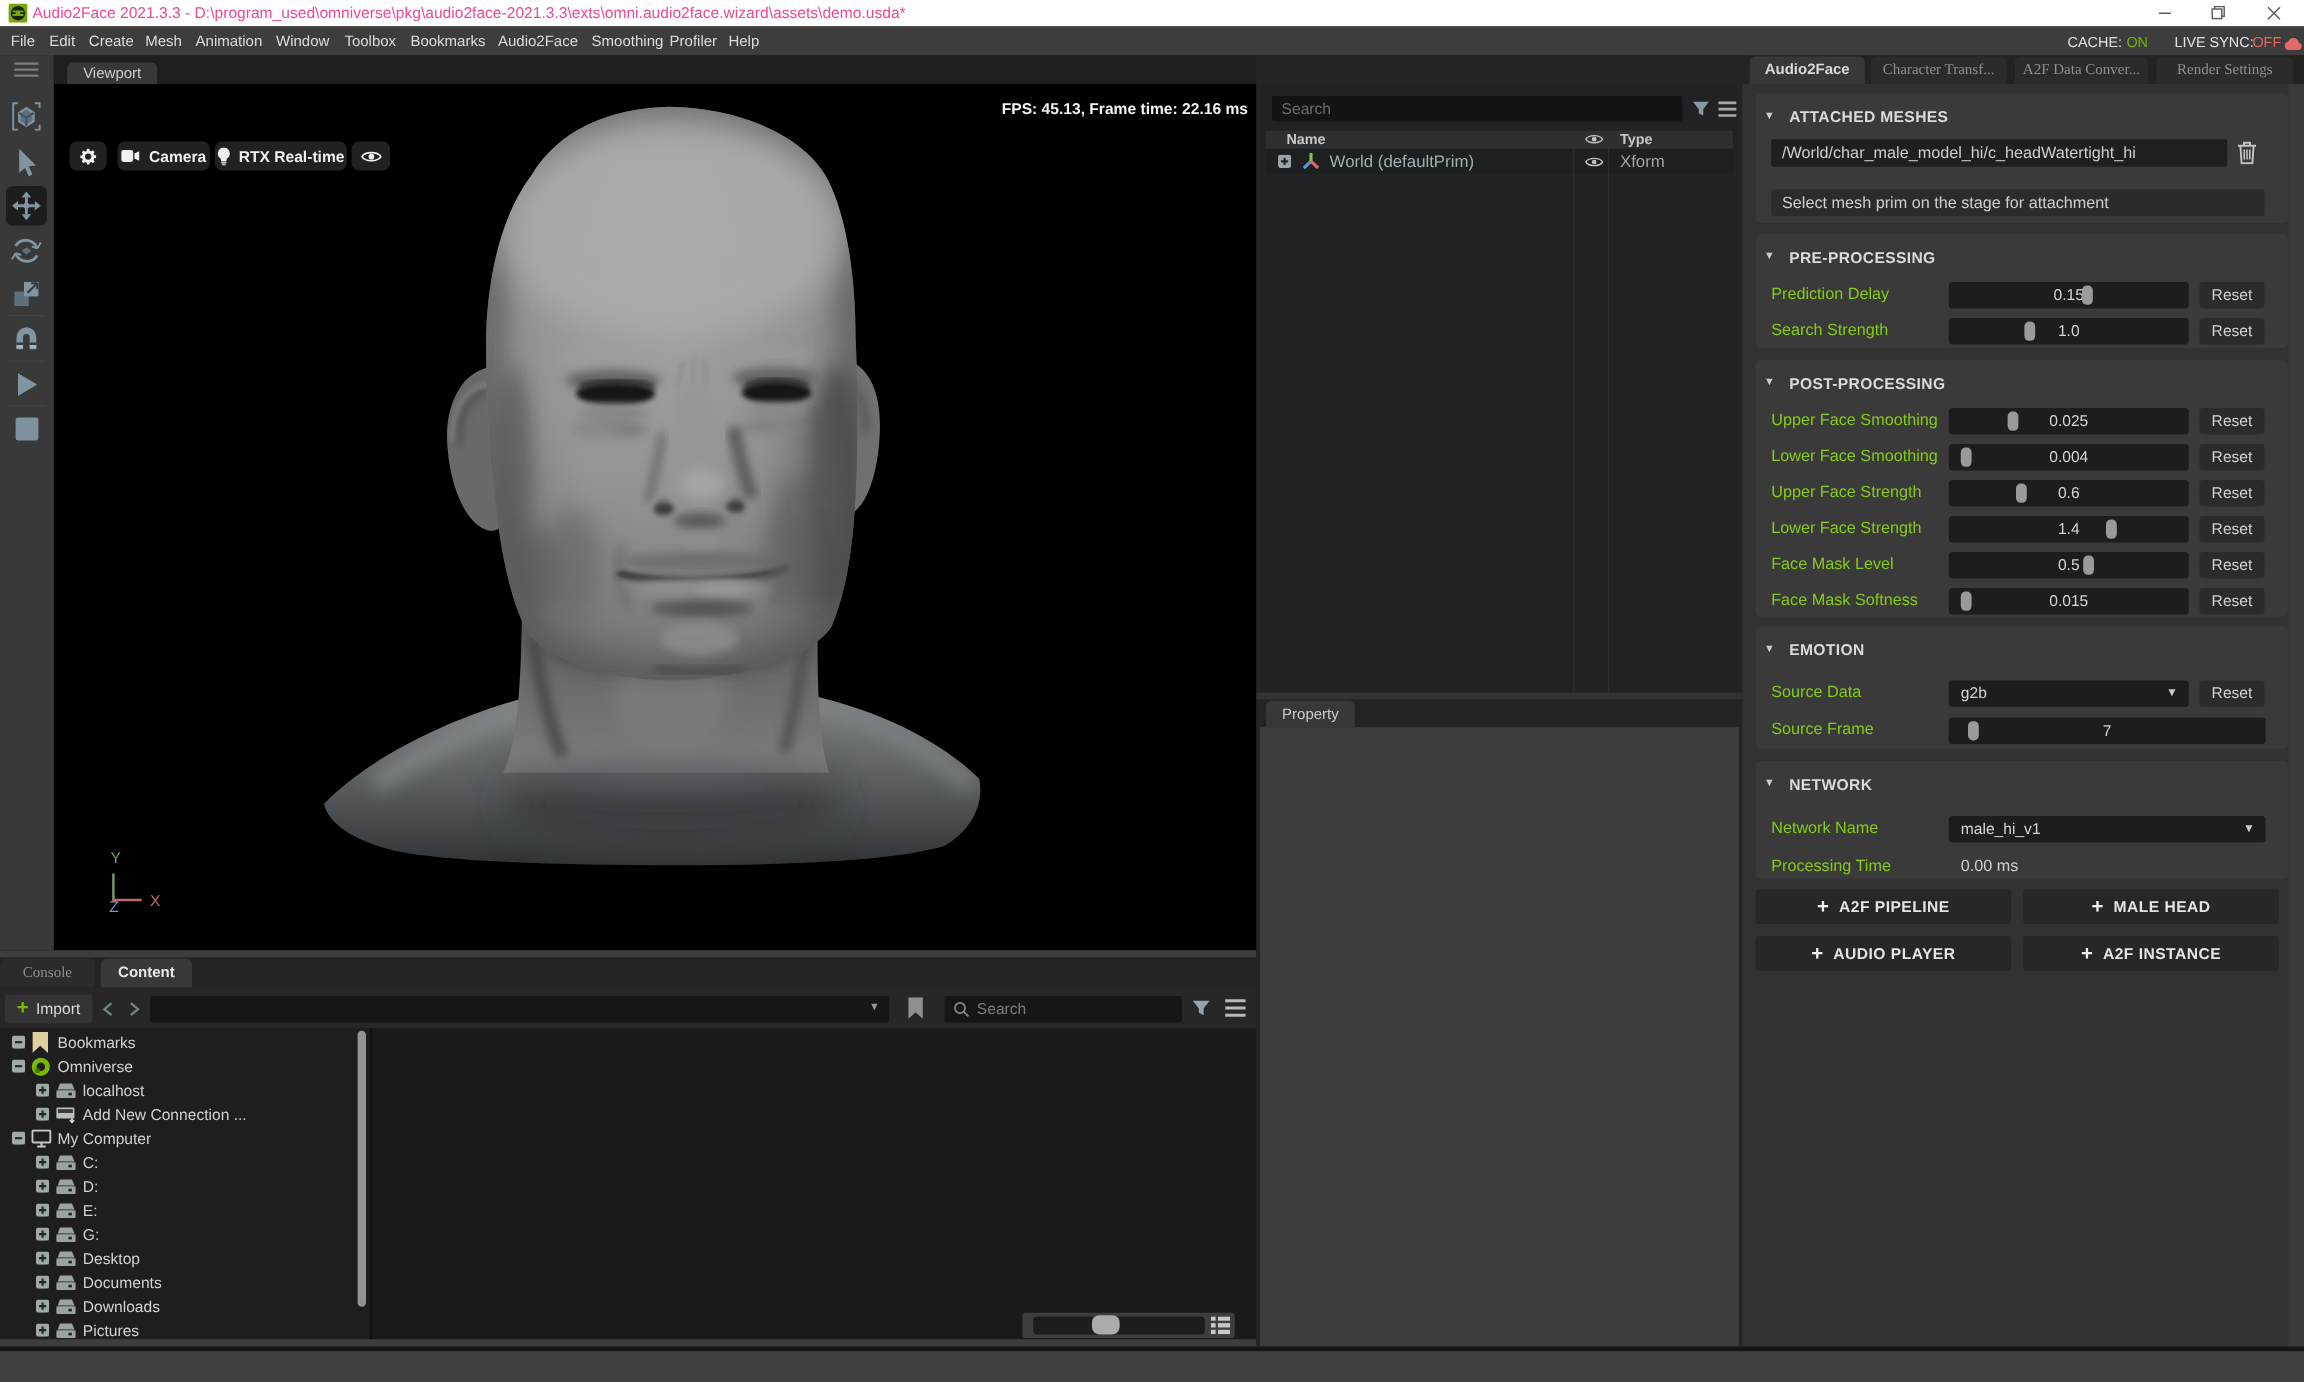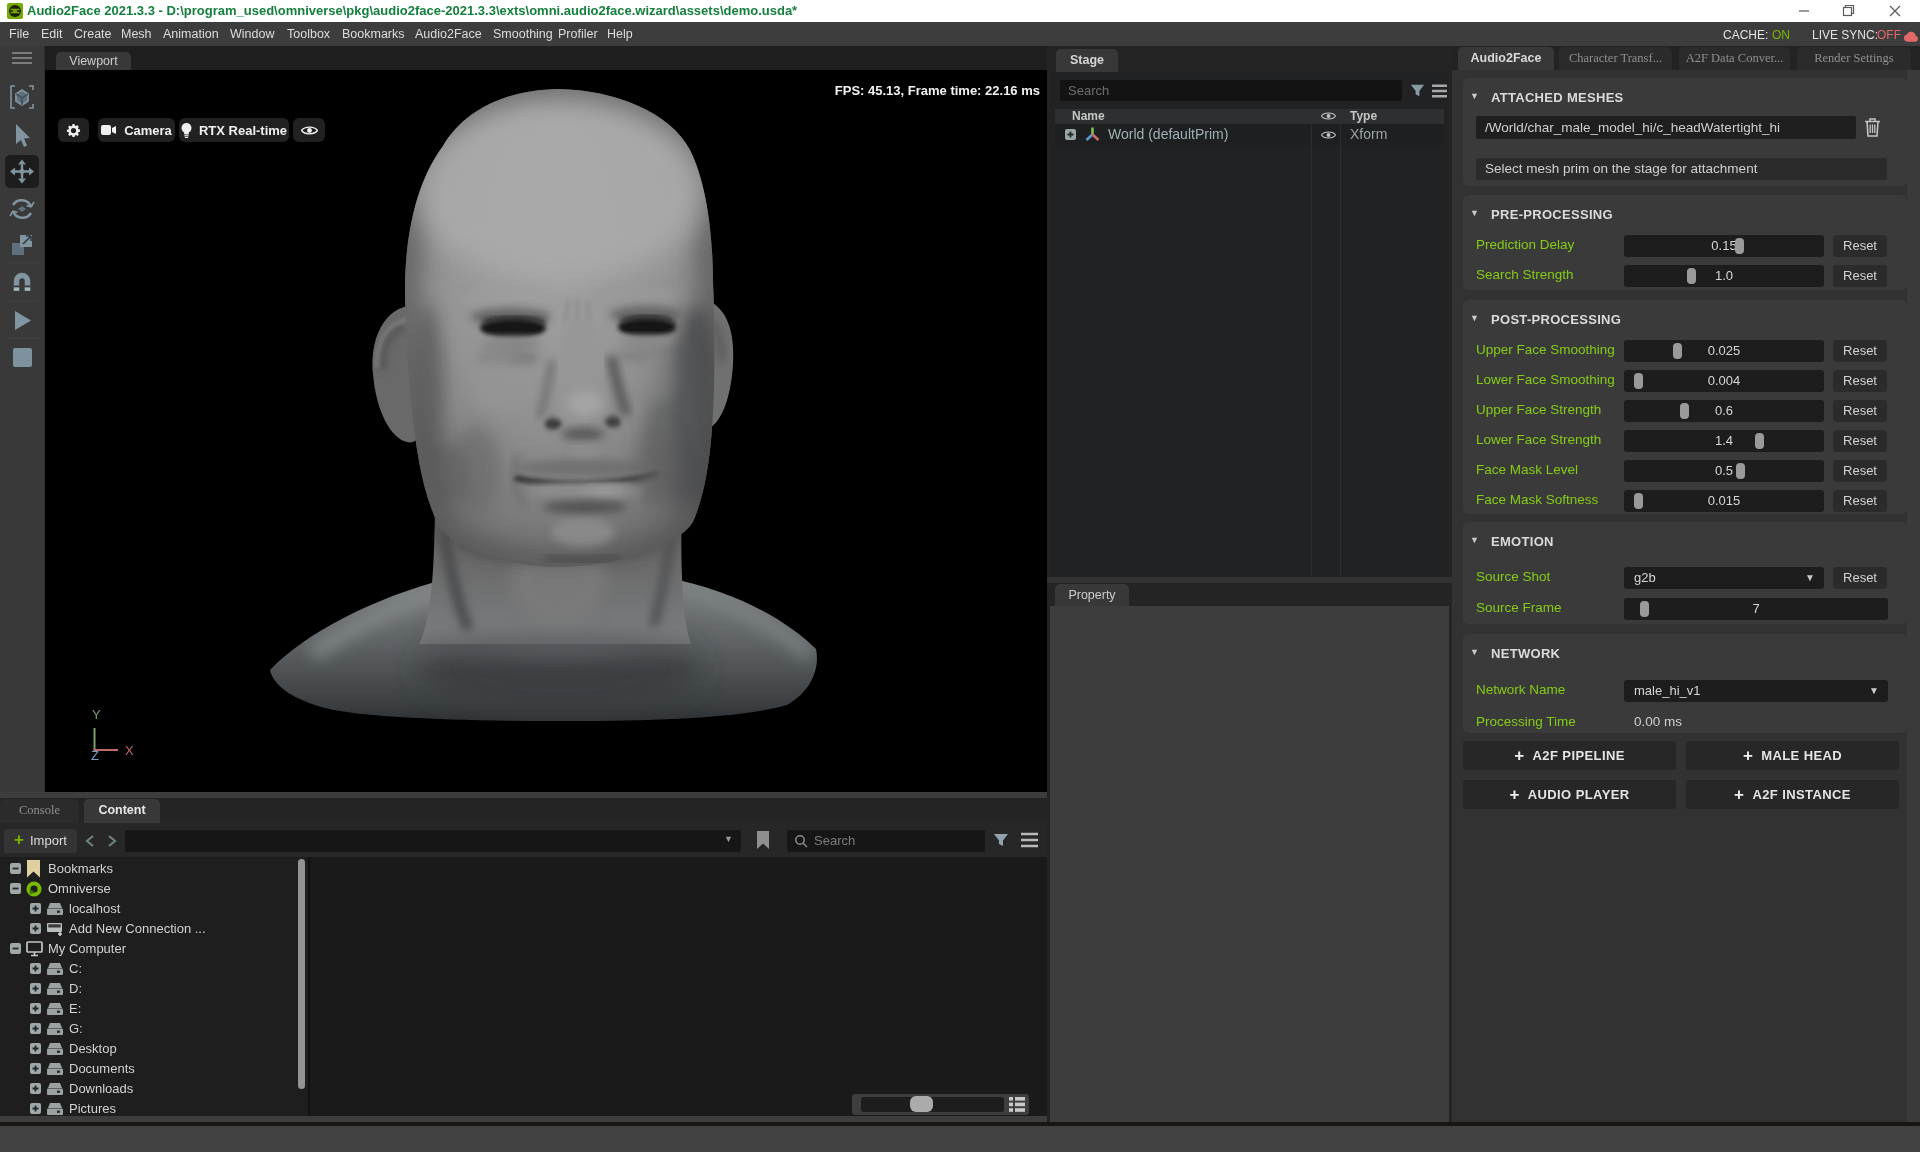--- a/index.html
+++ b/index.html
@@ -1,19 +1,19 @@
 <!DOCTYPE html>
 <html><head><meta charset="utf-8">
 <style>
 html,body{margin:0;padding:0;width:1920px;height:1152px;overflow:hidden;background:#2a2a2a;
 font-family:"Liberation Sans",sans-serif;-webkit-font-smoothing:antialiased;}
 *{box-sizing:border-box;}
 .abs{position:absolute;}
 #titlebar{left:0;top:0;width:1920px;height:22px;background:#ffffff;}
-#titlebar .ttl{position:absolute;left:27px;top:3px;font-size:13px;color:#15803d;letter-spacing:0;font-weight:bold;}
+#titlebar .ttl{position:absolute;left:27px;top:3px;font-size:13px;color:#ec4899;letter-spacing:0;}
 #appicon{position:absolute;left:7px;top:3px;width:16px;height:16px;}
 .wbtn{position:absolute;top:0;height:22px;width:30px;color:#5a5a5a;}
 #menubar{left:0;top:22px;width:1920px;height:24px;background:#3d3d3d;}
 #menubar .mi{position:absolute;top:5px;font-size:12.5px;color:#dcdcdc;}
 #menubar .ri{position:absolute;top:6px;font-size:12px;}
 #lefttool{left:0;top:46px;width:45px;height:746px;background:#393939;border-right:1px solid #2e2e2e;}
 #vp-tabbar{left:45px;top:46px;width:1002px;height:24px;background:#1f1f1f;}
 .tab{position:absolute;top:2px;height:22px;background:#383838;border-radius:5px 5px 0 0;color:#cccccc;font-size:12.5px;text-align:center;}
 .tab.inactive{background:#2b2b2b;color:#8f8f8f;font-family:Liberation Serif, serif;}
 #viewport{left:45px;top:70px;width:1002px;height:722px;background:#000;}
@@ -468,23 +468,20 @@
           </g>
         </svg>
     </div>
   </div>
   <div class="abs" style="left:296px;top:65px;width:12px;height:259px;background:#1e1e1e">
     <div class="abs" style="left:2px;top:2px;width:7px;height:230px;background:#939393;border-radius:4px"></div>
   </div>
   <div class="abs" style="left:0;top:324px;width:1047px;height:6px;background:#3d3d3d"></div>
 </div>
 <div class="abs" id="midcol">
-  <div class="abs" style="left:0;top:0;width:405px;height:26px;background:#242424">
-    <div class="tab" style="left:9px;width:62px;top:3px;height:23px;line-height:23px;font-weight:bold;color:#d6d6d6">Stage</div>
-  </div>
   <div class="abs" style="left:3px;top:26px;width:399px;height:505px;background:#202223">
     <div class="abs" style="left:10px;top:8px;width:342px;height:21px;background:#131313;border-radius:2px">
       <span style="position:absolute;left:8px;top:3px;font-size:13px;color:#6d6d6d">Search</span>
     </div>
     <svg class="abs" style="left:359px;top:10px" width="17" height="17" viewBox="0 0 18 18">
         <path d="M2 3 H16 L11 9.5 V15 L7 13 V9.5 Z" fill="#8a9aa4"></path>
       </svg>
     <svg class="abs" style="left:381px;top:12px" width="17" height="14" viewBox="0 0 19 16">
         <path d="M1 2 H18 M1 8 H18 M1 14 H18" stroke="#a9a9a9" stroke-width="2.6"></path>
       </svg>
@@ -564,21 +561,21 @@
     <div class="resetbtn" style="left:370px;top:130px">Reset</div>
     <div class="rowlabel" style="top:162px;left:13px">Face Mask Level</div>
     <div class="slider" style="left:161px;top:160px;width:200px">0.5<div class="knob" style="left:112px"></div></div>
     <div class="resetbtn" style="left:370px;top:160px">Reset</div>
     <div class="rowlabel" style="top:192px;left:13px">Face Mask Softness</div>
     <div class="slider" style="left:161px;top:190px;width:200px">0.015<div class="knob" style="left:10px"></div></div>
     <div class="resetbtn" style="left:370px;top:190px">Reset</div>
   </div>
   <div class="card" style="top:476px;height:102px">
     <div class="sechdr" style="top:12px;position:relative;display:block;">EMOTION</div>
-    <div class="rowlabel" style="top:47px;left:13px">Source Shot</div>
+    <div class="rowlabel" style="top:47px;left:13px">Source Data</div>
     <div class="slider" style="left:161px;top:45px;width:200px;text-align:left;padding-left:10px">g2b<span style="position:absolute;right:9px;top:0;font-size:10px;color:#c9c9c9">▼</span></div>
     <div class="resetbtn" style="left:370px;top:45px">Reset</div>
     <div class="rowlabel" style="top:78px;left:13px">Source Frame</div>
     <div class="slider" style="left:161px;top:76px;width:264px">7<div class="knob" style="left:16px"></div></div>
   </div>
   <div class="card" style="top:588px;height:99px">
     <div class="sechdr" style="top:12px;position:relative;display:block;">NETWORK</div>
     <div class="rowlabel" style="top:48px;left:13px">Network Name</div>
     <div class="slider" style="left:161px;top:46px;width:264px;text-align:left;padding-left:10px">male_hi_v1<span style="position:absolute;right:9px;top:0;font-size:10px;color:#c9c9c9">▼</span></div>
     <div class="rowlabel" style="top:80px;left:13px">Processing Time</div>

